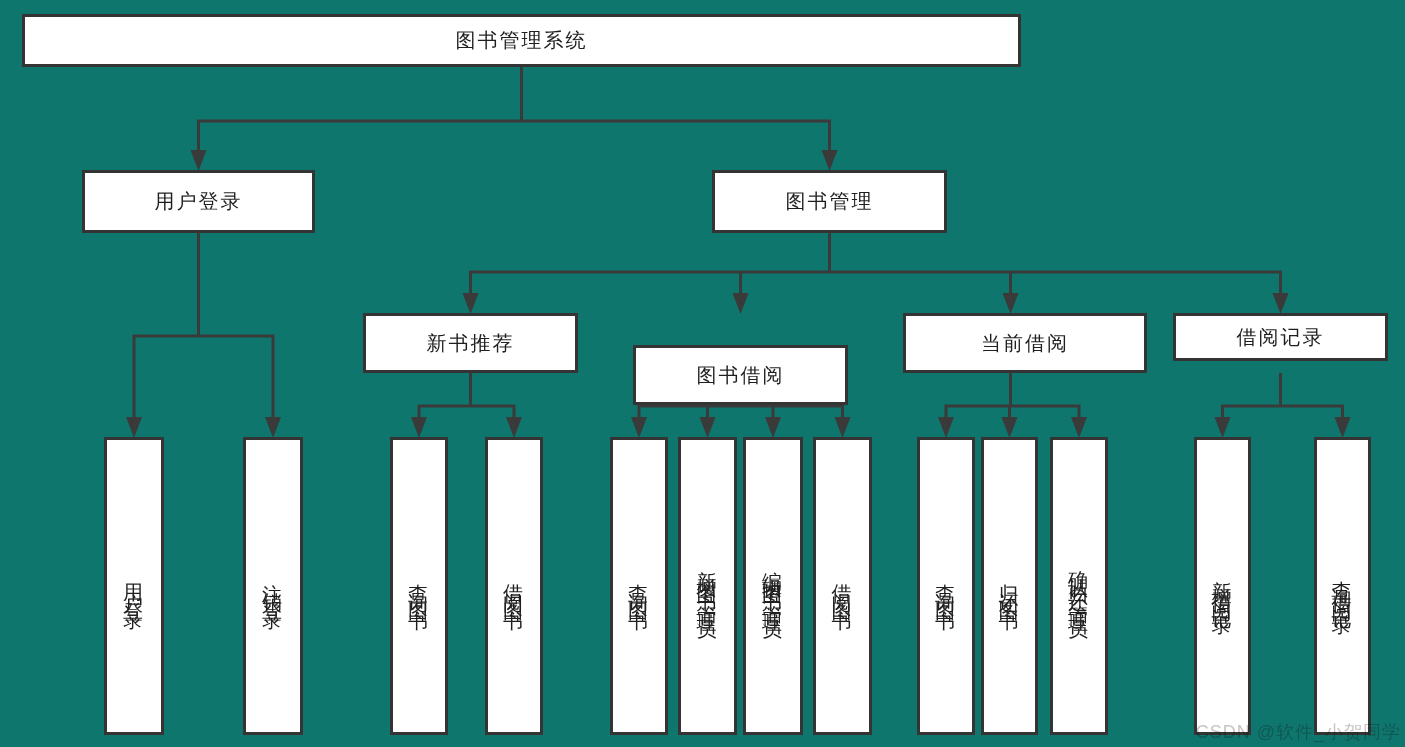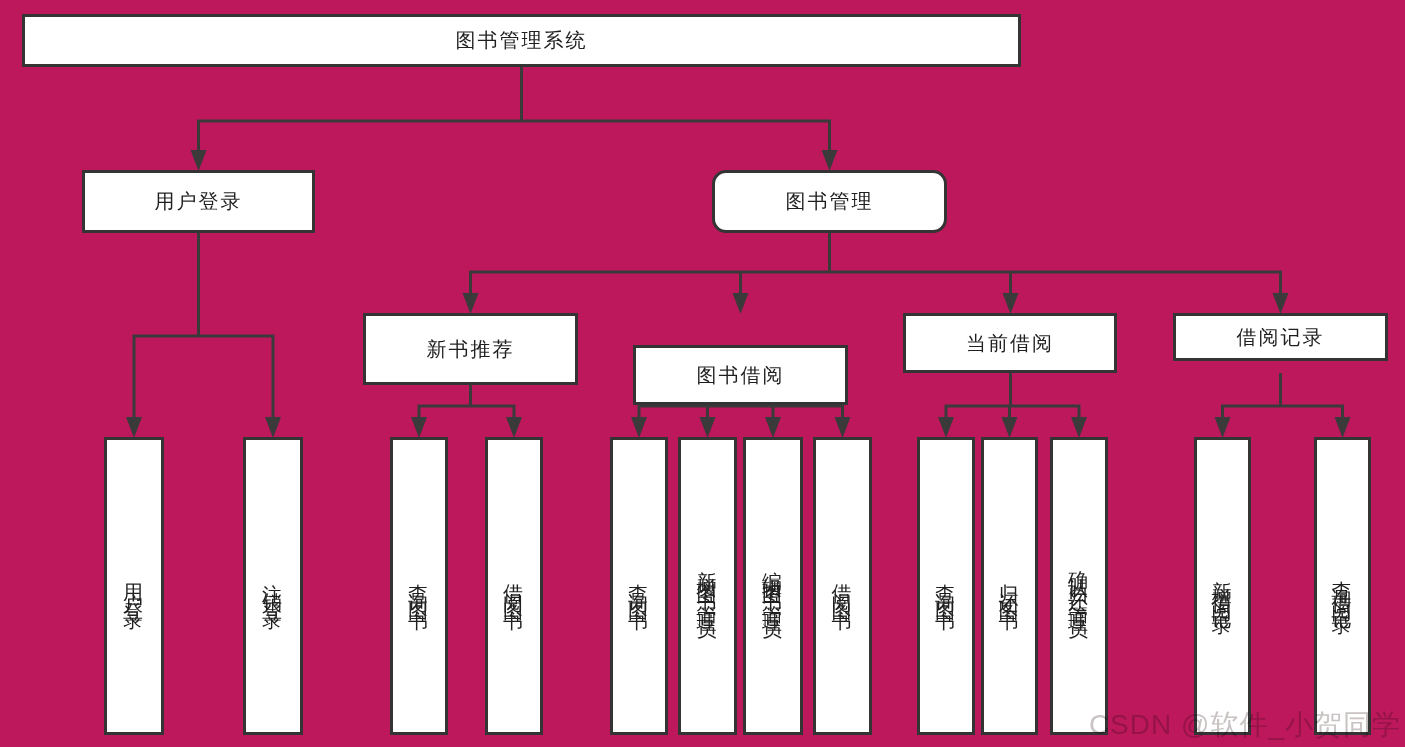--- a/index.html
+++ b/index.html
@@ -1,17 +1,17 @@
 <!DOCTYPE html>
 <html><head>
 <meta charset="utf-8">
 <style>
   html,body{margin:0;padding:0;background:#ffffff;}
   body{font-family:"Liberation Sans","DejaVu Sans",sans-serif;}
-  #canvas{position:relative;width:1405px;height:747px;background:#be185d;overflow:hidden;}
+  #canvas{position:relative;width:1405px;height:747px;background:#0f766e;overflow:hidden;}
   #wires{position:absolute;left:0;top:0;width:1405px;height:747px;}
   .hbox{
     position:absolute;
     border:3px solid #343434;
     background:#ffffff;
     display:flex;align-items:center;justify-content:center;
     font-size:20px;letter-spacing:2px;color:#1f1f1f;
     box-sizing:border-box;z-index:2;
   }
   .vbox{
@@ -26,41 +26,41 @@
     text-orientation:mixed;
     font-size:20px;
     letter-spacing:9px;
     color:#1f1f1f;
     white-space:nowrap;
   }
   .vbox.long span{letter-spacing:7px;}
   
   #root      {left:22px;  top:14px;  width:999px; height:53px;}
   #n2a       {left:82px;  top:170px; width:233px; height:63px;}
-  #n2b       {left:712px; top:170px; width:235px; height:63px;border-radius:14px;}
-  #n3a       {left:363px; top:313px; width:215px; height:72px;text-align:center;}
+  #n2b       {left:712px; top:170px; width:235px; height:63px;}
+  #n3a       {left:363px; top:313px; width:215px; height:60px;text-align:center;}
   #n3b       {left:633px; top:313px; width:215px; height:60px;margin-top:32px;}
-  #n3c       {left:903px; top:313px; width:214px; height:60px;}
+  #n3c       {left:903px; top:313px; width:244px; height:60px;}
   #n3d       {left:1173px;top:313px; width:215px; height:48px;}
   #la1{left:104px; top:437px; width:60px; height:298px;}
   #la2{left:243px; top:437px; width:60px; height:298px;}
   #lb1{left:390px; top:437px; width:58px; height:298px;}
   #lb2{left:485px; top:437px; width:58px; height:298px;}
   #lc1{left:610px; top:437px; width:58px; height:298px;}
   #lc2{left:678px; top:437px; width:59px; height:298px;}
   #lc3{left:743px; top:437px; width:60px; height:298px;}
   #lc4{left:813px; top:437px; width:59px; height:298px;}
   #ld1{left:917px; top:437px; width:58px; height:298px;}
   #ld2{left:981px; top:437px; width:57px; height:298px;}
   #ld3{left:1050px;top:437px; width:58px; height:298px;}
   #le1{left:1194px;top:437px; width:57px; height:298px;}
   #le2{left:1314px;top:437px; width:57px; height:298px;}
   #watermark{
     position:absolute;right:4px;bottom:3px;
-    font-size:28px;color:#c9c3c3;z-index:5;
+    font-size:18px;color:#c9c3c3;z-index:5;
     mix-blend-mode:multiply;letter-spacing:1px;
   }
 </style>
 </head>
 <body>
 
 <div id="canvas">
 
   <svg id="wires" viewBox="0 0 1405 747" xmlns="http://www.w3.org/2000/svg">
     <g stroke="#3a3a3a" stroke-width="3" fill="none">

